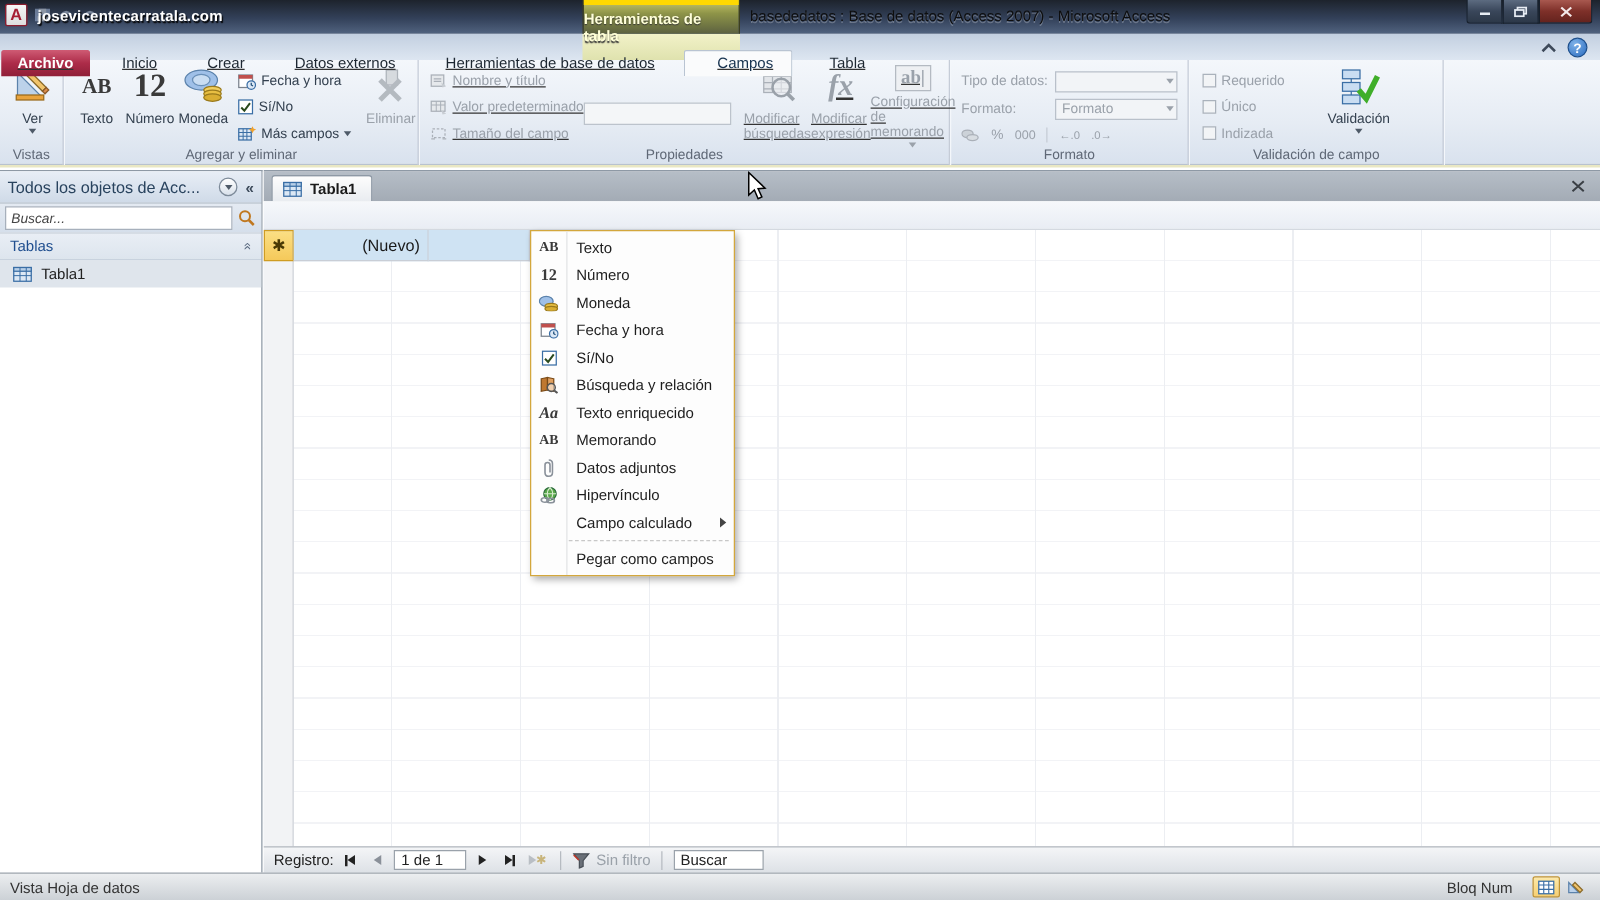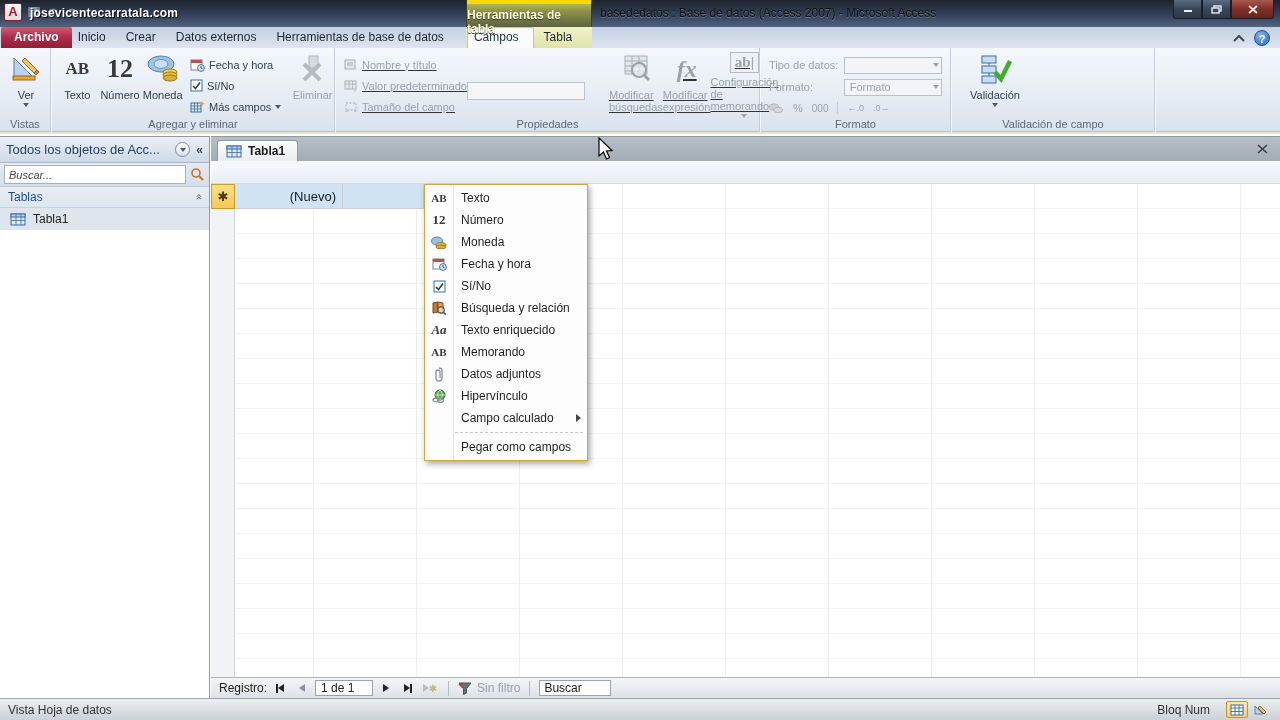--- a/index.html
+++ b/index.html
@@ -28,22 +28,22 @@
     justify-content:center; background:linear-gradient(#5c6b80,#39465a 50%,#2c3848); }
   .winbtn.first { border-radius:0 0 0 3px; }
   .winbtn.close { width:43px; background:linear-gradient(#a8584f,#7e3029 50%,#64231e); border-radius:0 0 3px 0; }
   .winbtn svg { display:block; }
 
   
   #tabrow { position:absolute; left:0; top:27px; width:1280px; height:21px;
     background:linear-gradient(#c2cfe0,#dde6f1); z-index:30; }
   .ctx-tab-bg { position:absolute; left:466px; top:0; width:126px; height:21px;
     background:linear-gradient(#f2f2c8,#dfe2ae); }
-  .tabs { position:absolute; left:0; top:0; height:21px; display:flex; }
-  .rtab { padding:3px 14px 0 6px; height:21px; font-size:12px; color:#1d2731; cursor:default; }
+  .tabs { position:absolute; left:0; top:13px; height:21px; display:flex;text-decoration:underline; }
+  .rtab { padding:3px 14px 0 26px; height:21px; font-size:12px; color:#1d2731; cursor:default; }
   .rtab.archivo { background:linear-gradient(#cf5b74,#ad2c49 50%,#8f1f38); color:#fff; border-radius:2px 2px 0 0;
     margin-left:1px; padding:3px 13px 0 13px; font-weight:bold; }
   .rtab.active { background:#fafbfc; border:1px solid #b9c4d2; border-bottom:none; border-radius:2px 2px 0 0;
     padding-top:2px; color:#15314e; }
   .ribbon-min { position:absolute; right:34px; top:6px; width:14px; height:10px; }
   .help-btn { position:absolute; right:10px; top:3px; width:16px; height:16px; border-radius:50%;
     background:radial-gradient(circle at 35% 30%, #7fb2e8, #2a6cc0); color:#fff; font-weight:bold; font-size:11px;
     text-align:center; line-height:16px; border:1px solid #1d4f8c; }
 
   
@@ -327,21 +327,21 @@
         </div>
         <div class="smallrow disabled">
           <svg width="14" height="13" viewBox="0 0 14 13">
               <rect x="2" y="3" width="10" height="7" fill="none" stroke="#aab0b8" stroke-dasharray="2 1.4"></rect>
               <path d="M1 11 L4 11 M10 11 L13 11" stroke="#aab0b8"></path>
             </svg>
           <span>Tamaño del campo</span>
         </div>
       </div>
       <input style="width: 118px; height: 18px; margin-top: 34px; border: 1px solid rgb(188, 195, 204); background: rgb(244, 246, 248);" disabled="">
-      <div class="bigbtn disabled" style="margin-left:24px; width:58px">
+      <div class="bigbtn disabled" style="margin-left:10px; width:58px">
         <div class="bicon">
           <svg width="34" height="30" viewBox="0 0 34 30">
               <rect x="6" y="2" width="22" height="18" fill="#e2e5e9" stroke="#aab0b8"></rect>
               <path d="M6 7 L28 7 M6 12 L28 12 M6 17 L28 17 M13 2 L13 20 M20 2 L20 20" stroke="#aab0b8"></path>
               <circle cx="20" cy="16" r="7" fill="rgba(240,242,245,.6)" stroke="#9aa1a9" stroke-width="2"></circle>
               <path d="M25 21 L30 26" stroke="#9aa1a9" stroke-width="3"></path>
             </svg>
         </div>
         <div class="blabel">Modificar búsquedas</div>
       </div>
@@ -386,20 +386,34 @@
         <span style="width:1px;height:12px;background:#c5ccd5;display:inline-block"></span>
         <span style="font-size:9px">←.0</span>
         <span style="font-size:9px">.0→</span>
       </div>
     </div>
     <div class="rg-label">Formato</div>
   </div>
 
   <div class="rgroup" style="left:952px;width:203px">
     <div style="display:flex; padding-left:10px;">
+      <div style="display:flex; flex-direction:column; padding-top:6px; width:92px;">
+        <div class="smallrow disabled">
+          <span class="chk"></span>
+          <span>Requerido</span>
+        </div>
+        <div class="smallrow disabled">
+          <span class="chk"></span>
+          <span>Único</span>
+        </div>
+        <div class="smallrow disabled">
+          <span class="chk"></span>
+          <span>Indizada</span>
+        </div>
+      </div>
       <div class="bigbtn" style="width:66px">
         <div class="bicon">
           <svg width="34" height="30" viewBox="0 0 34 30">
               <rect x="4" y="2" width="14" height="7" fill="#c9ddf2" stroke="#3a6ea5"></rect>
               <rect x="4" y="12" width="14" height="7" fill="#c9ddf2" stroke="#3a6ea5"></rect>
               <rect x="4" y="22" width="14" height="7" fill="#c9ddf2" stroke="#3a6ea5"></rect>
               <path d="M11 9 L11 12 M11 19 L11 22" stroke="#3a6ea5"></path>
               <path d="M17 18 L23 25 L32 7" stroke="#3fae29" stroke-width="4.5" fill="none"></path>
             </svg>
         </div>

